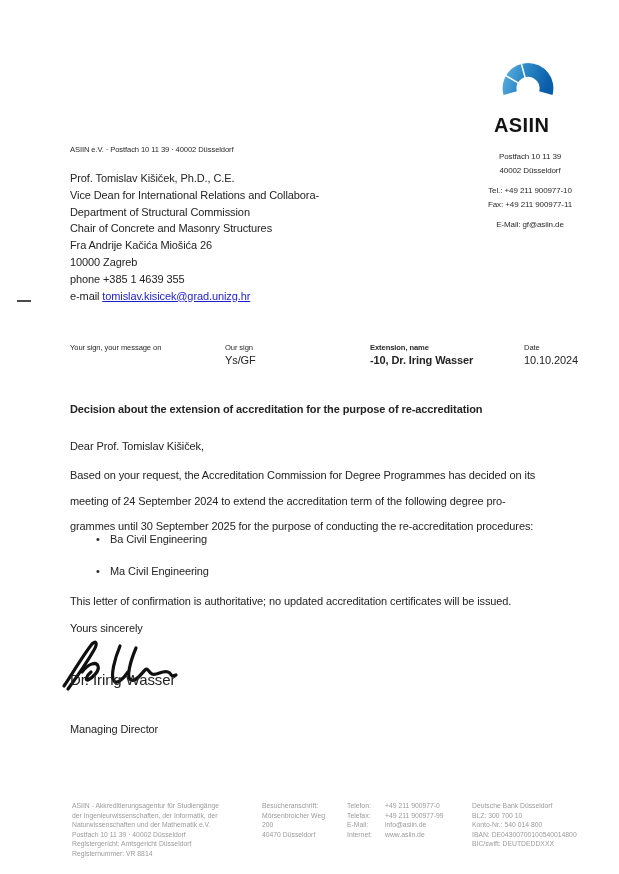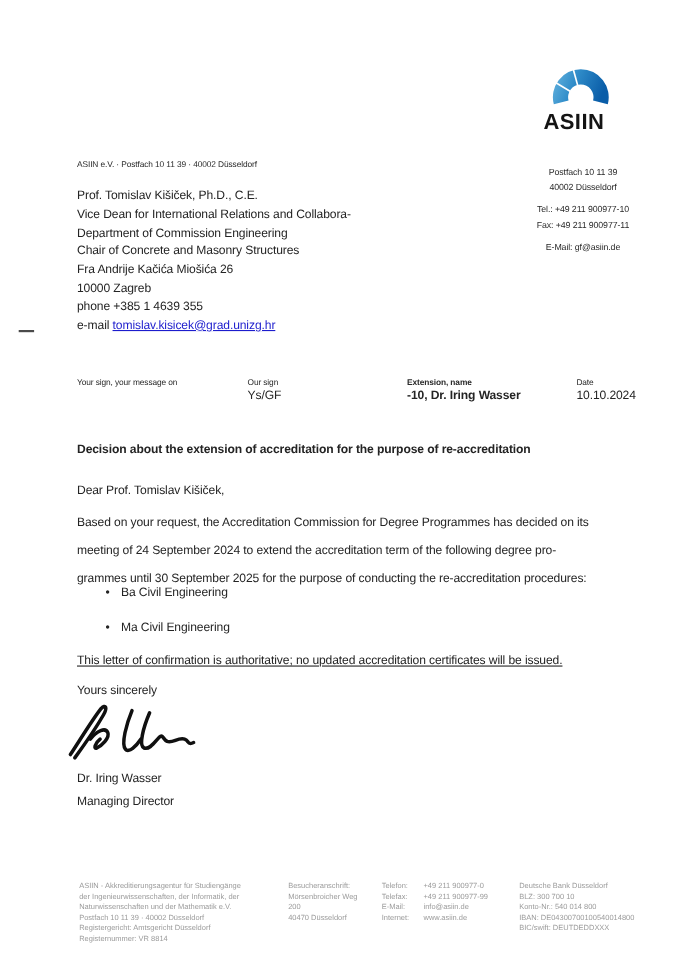--- a/index.html
+++ b/index.html
@@ -3,21 +3,21 @@
 <meta charset="utf-8">
 <style>
   html,body{margin:0;padding:0;background:#ffffff;}
   .page{
     position:relative;width:619px;height:874px;background:#ffffff;overflow:hidden;
     font-family:"Liberation Sans",sans-serif;color:#242424;letter-spacing:-0.1px;
   }
   
   .logo{position:absolute;left:494px;top:56px;width:72px;text-align:left;}
   .logo svg{display:block;margin-left:5px;}
-  .logo-text{font-size:20px;font-weight:bold;letter-spacing:0.4px;color:#141414;line-height:20px;margin-top:0px;}
+  .logo-text{font-size:20px;font-weight:bold;letter-spacing:0.4px;color:#141414;line-height:20px;margin-top:14px;}
   
   .hdr-contact{position:absolute;left:452px;top:150px;width:156px;text-align:center;
     font-size:8px;line-height:13.5px;color:#2a2a2a;}
   .hdr-contact .grp{margin-bottom:7px;}
   
   .sender-line{position:absolute;left:70px;top:145px;font-size:7.6px;color:#2a2a2a;}
   
   .recipient{position:absolute;left:70px;top:170px;font-size:11px;line-height:16.8px;}
   .email-line{font-size:11px;line-height:16.8px;}
   .email-link{text-decoration:underline;cursor:pointer;}
@@ -28,25 +28,25 @@
   .ref-col .lbl{font-size:7.6px;color:#2a2a2a;margin-bottom:2px;}
   .ref-col .val{font-size:11px;}
   .ref-c1{left:70px;} .ref-c2{left:225px;} .ref-c3{left:370px;font-weight:bold;} .ref-c4{left:524px;}
   
   .subject{position:absolute;left:70px;top:403px;font-size:11px;font-weight:bold;width:520px;}
   .salutation{position:absolute;left:70px;top:440px;font-size:11px;}
   .para{position:absolute;left:70px;top:463px;width:525px;font-size:11px;line-height:25.5px;}
   .bullets{position:absolute;left:70px;top:531px;width:480px;font-size:11px;}
   .bullet-row{position:relative;padding-left:40px;line-height:17px;margin-bottom:15px;}
   .bullet-row::before{content:"\2022";position:absolute;left:26px;top:0;font-size:11px;}
-  .confirmation{position:absolute;left:70px;top:595px;width:525px;font-size:11px;text-decoration:underline;}
+  .confirmation{position:absolute;left:70px;top:595px;width:525px;font-size:11px;}
   .closing{position:absolute;left:70px;top:622px;font-size:11px;}
   
   .signature{position:absolute;left:58px;top:634px;}
-  .signer-name{position:absolute;left:70px;top:702px;font-size:11px;}
+  .signer-name{position:absolute;left:70px;top:671px;font-size:15px;}
   .signer-title{position:absolute;left:70px;top:723px;font-size:11px;}
   
   .footer-col{position:absolute;top:801px;font-size:6.8px;line-height:9.6px;color:#9b9b9b;letter-spacing:0;}
   .f-c1{left:72px;width:188px;}
   .f-c2{left:262px;width:84px;}
   .f-c3{left:347px;display:flex;}
   .f-c3 .labels{width:38px;}
   .f-c4{left:472px;width:142px;}
 </style>
 </head>
@@ -83,21 +83,21 @@
         <div>E-Mail: gf@asiin.de</div>
       </div>
   </div>
 
   <div class="sender-line">ASIIN e.V. · Postfach 10 11 39 · 40002 Düsseldorf</div>
 
   <div class="recipient">
     <div>
         <div>Prof. Tomislav Kišiček, Ph.D., C.E.</div>
         <div>Vice Dean for International Relations and Collabora-</div>
-        <div>Department of Commission Engineering</div>
+        <div>Department of Structural Commission</div>
         <div>Chair of Concrete and Masonry Structures</div>
         <div>Fra Andrije Kačića Miošića 26</div>
         <div>10000 Zagreb</div>
         <div>phone +385 1 4639 355</div>
       </div>
     <div class="email-line"><span>e-mail </span><a class="email-link" style="color:#1c1ccd">tomislav.kisicek@grad.unizg.hr</a></div>
   </div>
 
   <div class="fold-mark"></div>
 

